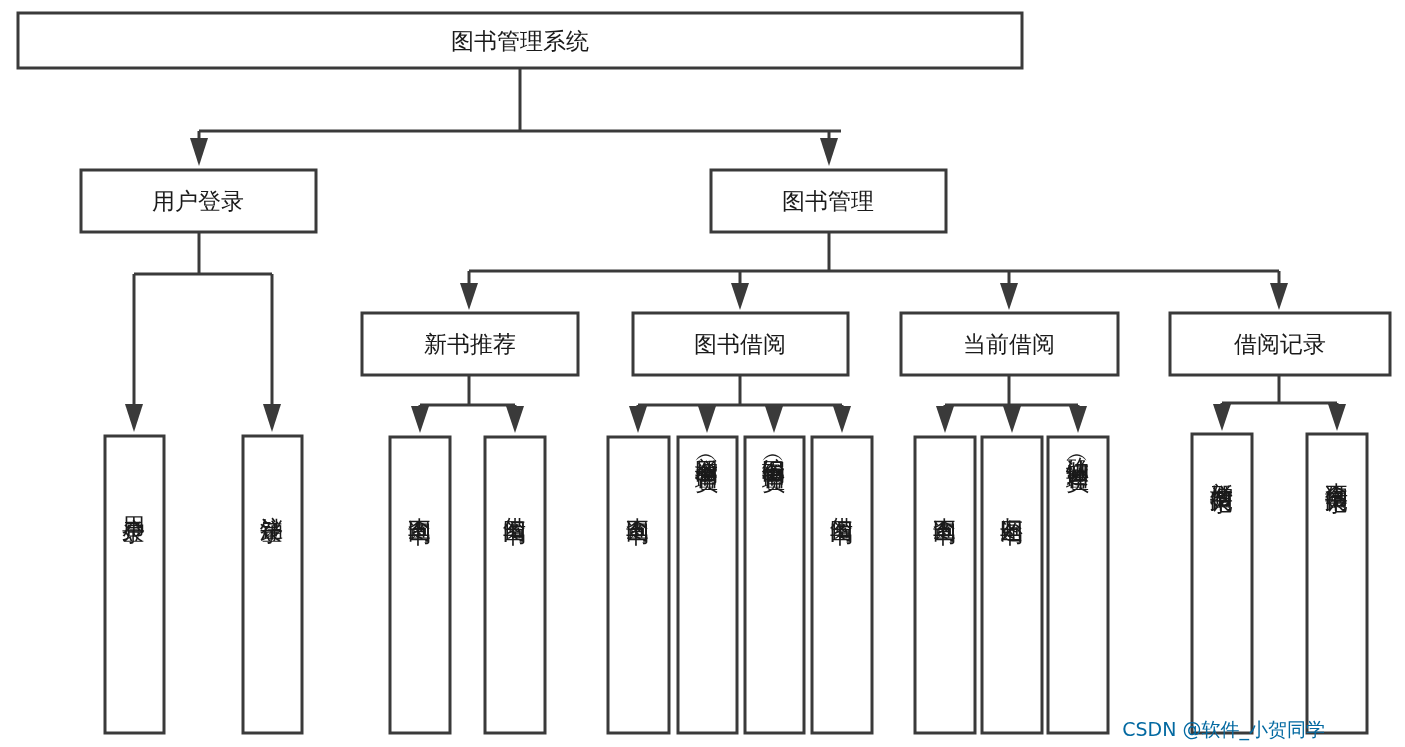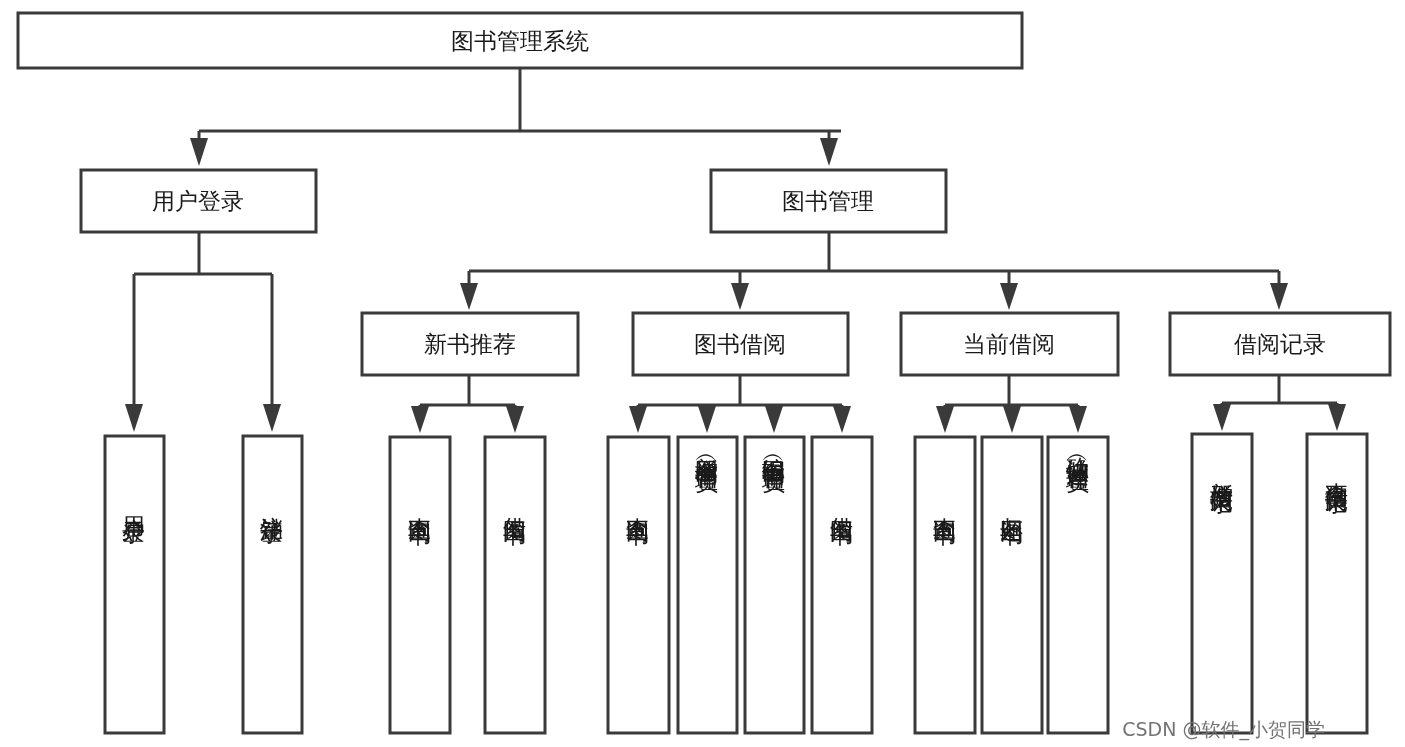--- a/index.html
+++ b/index.html
@@ -53,21 +53,21 @@
     text-anchor: middle;
     writing-mode: vertical-rl;
     letter-spacing: 2px;
   }
   .watermark-text {
     position: absolute;
     right: 8px;
     bottom: 4px;
     font-family: "DejaVu Sans", "Liberation Sans", sans-serif;
     font-size: 19px;
-    color: #737373;
+    color: #0369a1;
     white-space: nowrap;
     pointer-events: none;
   }
 </style>
 </head>
 <body>
 
 <div id="diagram-root">
 <svg class="diagram" viewBox="0 0 1405 747" xmlns="http://www.w3.org/2000/svg">
 

